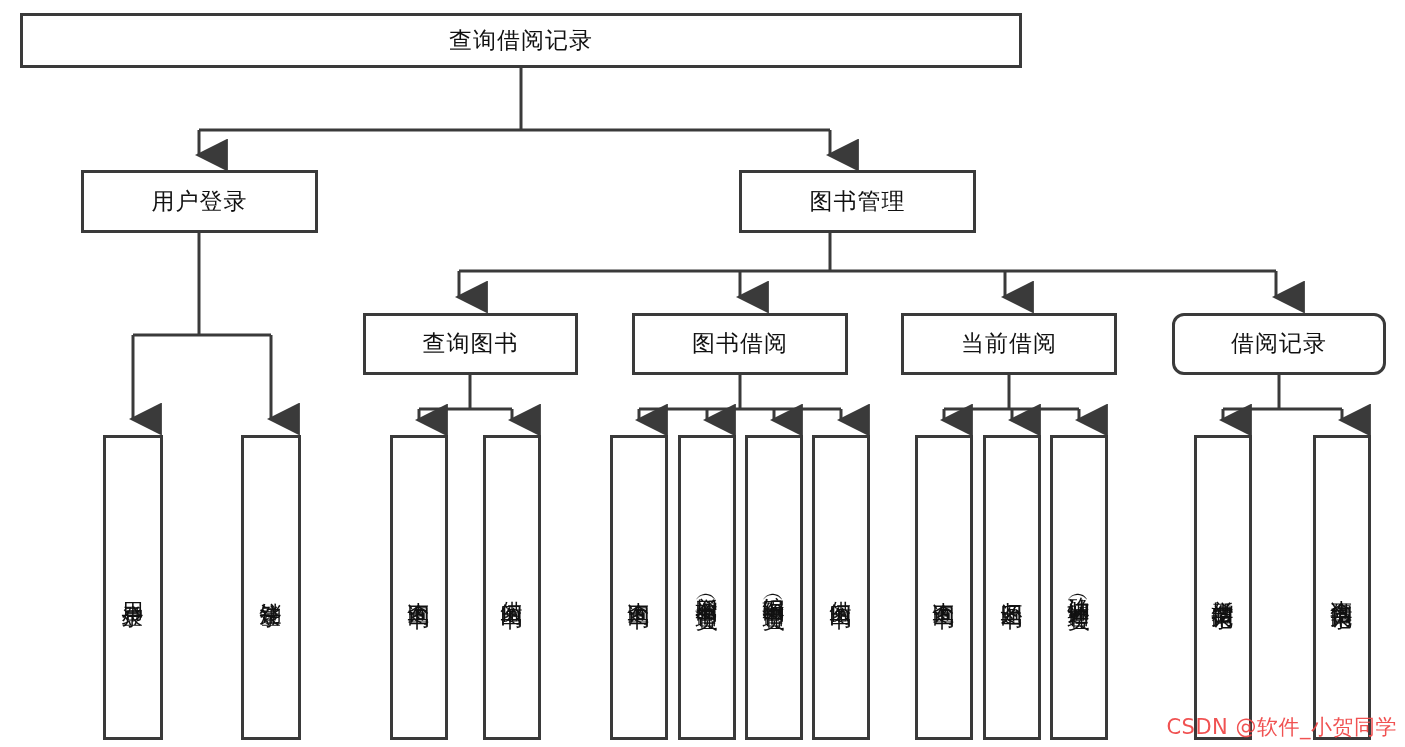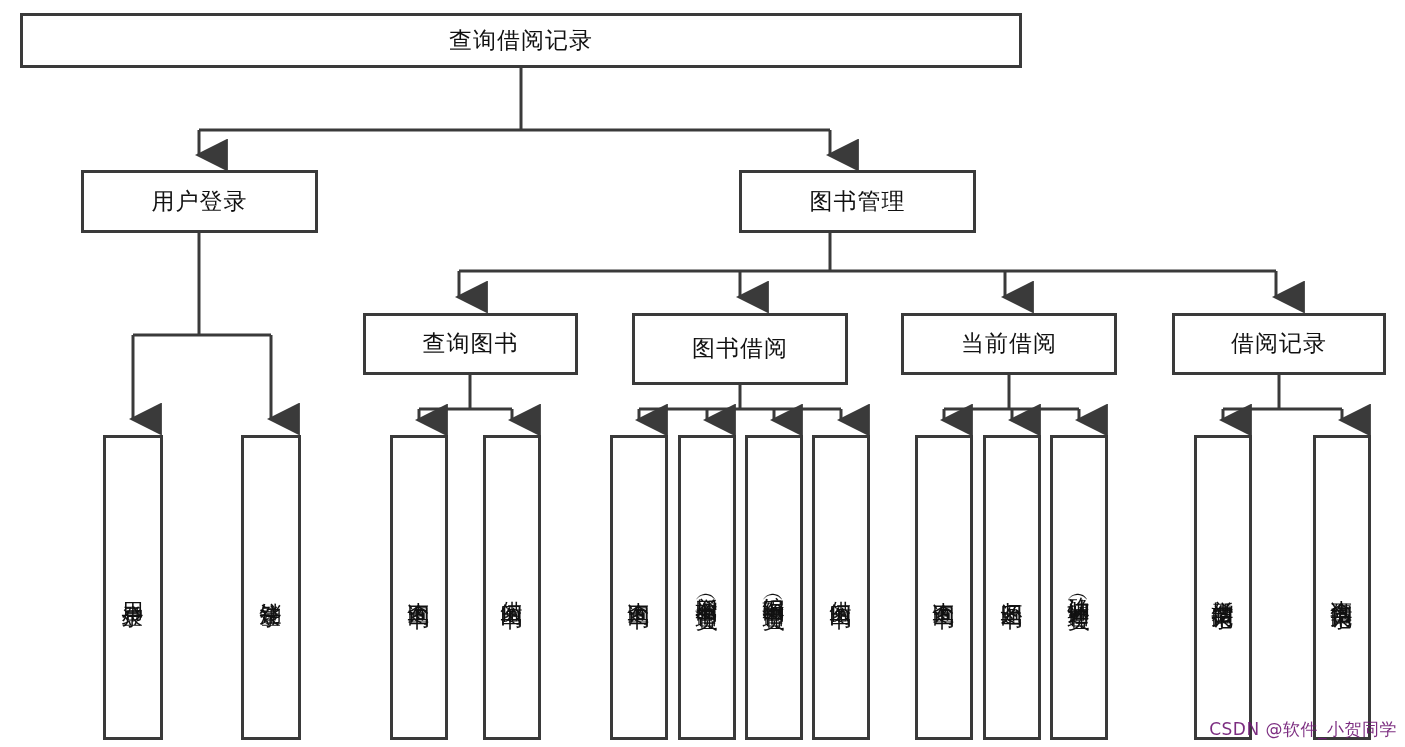--- a/index.html
+++ b/index.html
@@ -55,22 +55,22 @@
     top: 0;
     width: 1405px;
     height: 747px;
     z-index: 1;
     pointer-events: none;
   }
   .watermark {
     position: absolute;
     right: 8px;
     bottom: 6px;
-    font-size: 17px;
-    color: #701a75;
+    font-size: 21px;
+    color: #ef4444;
     letter-spacing: 0.5px;
     white-space: nowrap;
     z-index: 5;
     opacity: 0.92;
   }
 </style>
 </head>
 <body>
 
 <div id="canvas">
@@ -132,27 +132,27 @@
   <div class="node h" style="left:81px; top:170px; width:237px; height:63px;">
     <span>用户登录</span>
   </div>
   <div class="node h" style="left:712px; top:170px; width:237px; height:63px;margin-left:27px;">
     <span>图书管理</span>
   </div>
 
   <div class="node h" style="left:363px; top:313px; width:215px; height:62px;">
     <span>查询图书</span>
   </div>
-  <div class="node h" style="left:632px; top:313px; width:216px; height:72px;">
+  <div class="node h" style="left:632px; top:313px; width:216px; height:62px;">
     <span>图书借阅</span>
   </div>
   <div class="node h" style="left:901px; top:313px; width:216px; height:62px;">
     <span>当前借阅</span>
   </div>
-  <div class="node h" style="left:1172px; top:313px; width:214px; height:62px;">
+  <div class="node h" style="left:1172px; top:313px; width:214px; height:62px;border-radius:12px;">
     <span>借阅记录</span>
   </div>
 
   <div class="node v" style="left:103px; top:435px; width:60px; height:305px;">
     <span class="vtext">用户登录</span>
   </div>
   <div class="node v" style="left:241px; top:435px; width:60px; height:305px;">
     <span class="vtext">注销登录</span>
   </div>
 

